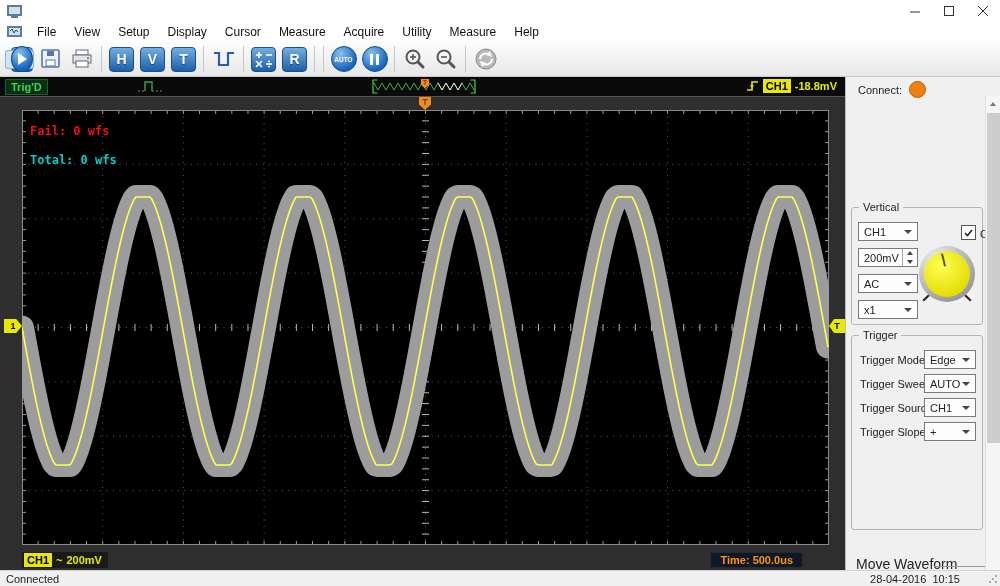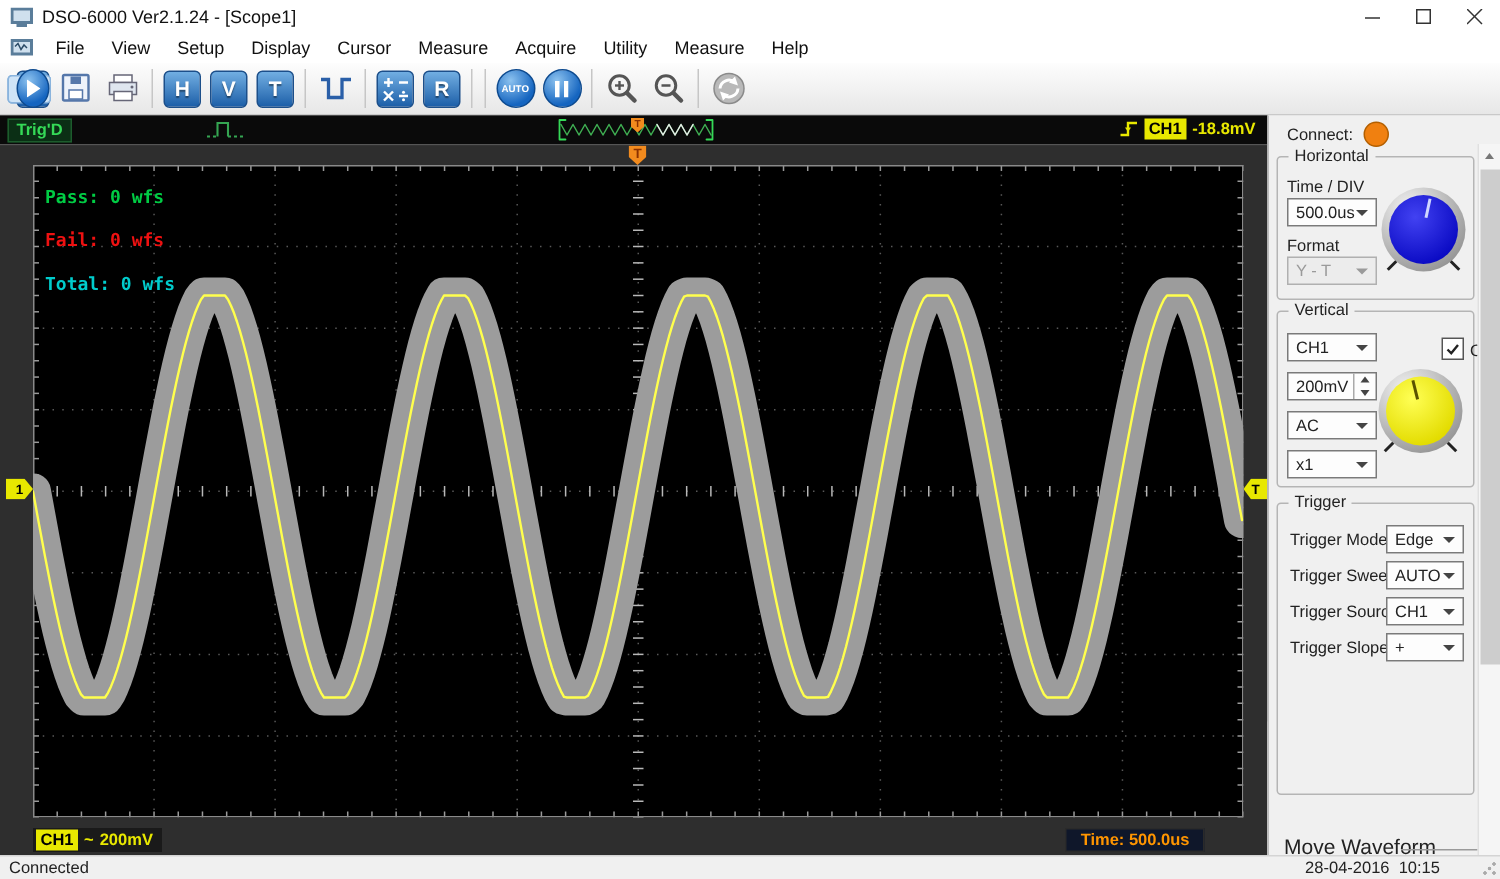--- a/index.html
+++ b/index.html
@@ -115,21 +115,20 @@
 </style>
 </head>
 <body>
 
 <div class="titlebar">
   <svg class="appicon" width="15" height="13">
     <rect x="0" y="0" width="15" height="11" fill="#5a7d9a"></rect>
     <rect x="2" y="2" width="11" height="7" fill="#cfe0ee"></rect>
     <rect x="4" y="11" width="7" height="2" fill="#5a7d9a"></rect>
   </svg>
-  <span>DSO-6000 Ver2.1.24 - [Scope1]</span>
   <div class="winctrls">
     <div class="wc">
       <svg width="11" height="11">
           <line x1="0" y1="6" x2="10" y2="6" stroke="#333" stroke-width="1"></line>
         </svg>
     </div>
     <div class="wc">
       <svg width="11" height="11">
           <rect x="0.5" y="0.5" width="9" height="9" fill="none" stroke="#333"></rect>
         </svg>
@@ -603,21 +602,20 @@
           <line x1="806.9999999999994" y1="214" x2="806.9999999999994" y2="221" stroke="#b8b8b8" stroke-width="1"></line>
           <line x1="806.9999999999994" y1="0" x2="806.9999999999994" y2="4" stroke="#9a9a9a" stroke-width="1"></line>
           <line x1="806.9999999999994" y1="431" x2="806.9999999999994" y2="435" stroke="#9a9a9a" stroke-width="1"></line>
           <rect x="0.5" y="0.5" width="806" height="434" fill="none" stroke="#8a8a8a"></rect>
         </svg>
       <svg id="wavesvg" width="807" height="435">
           <polyline points="0,217.6 2,228.5 4,239.4 6,250.2 8,260.9 10,271.2 12,281.3 14,291.0 16,300.3 18,309.1 20,317.3 22,324.9 24,332.0 26,338.3 28,343.9 30,348.8 32,352.9 34,355.0 36,355.0 38,355.0 40,355.0 42,355.0 44,355.0 46,355.0 48,355.0 50,351.9 52,347.6 54,342.6 56,336.8 58,330.3 60,323.1 62,315.3 64,306.9 66,298.0 68,288.6 70,278.8 72,268.7 74,258.2 76,247.6 78,236.7 80,225.8 82,214.8 84,203.9 86,193.1 88,182.5 90,172.0 92,161.9 94,152.2 96,142.9 98,134.0 100,125.7 102,118.0 104,110.9 106,104.5 108,98.7 110,93.8 112,89.6 114,87.0 116,87.0 118,87.0 120,87.0 122,87.0 124,87.0 126,87.0 128,87.0 130,89.6 132,93.8 134,98.7 136,104.5 138,110.9 140,118.0 142,125.7 144,134.0 146,142.9 148,152.2 150,161.9 152,172.0 154,182.5 156,193.1 158,203.9 160,214.8 162,225.8 164,236.7 166,247.6 168,258.2 170,268.7 172,278.8 174,288.6 176,298.0 178,306.9 180,315.3 182,323.1 184,330.3 186,336.8 188,342.6 190,347.6 192,351.9 194,355.0 196,355.0 198,355.0 200,355.0 202,355.0 204,355.0 206,355.0 208,355.0 210,352.9 212,348.8 214,343.9 216,338.3 218,332.0 220,324.9 222,317.3 224,309.1 226,300.3 228,291.0 230,281.3 232,271.2 234,260.9 236,250.2 238,239.4 240,228.5 242,217.6 244,206.6 246,195.8 248,185.1 250,174.6 252,164.4 254,154.6 256,145.2 258,136.2 260,127.7 262,119.8 264,112.6 266,106.0 268,100.1 270,94.9 272,90.6 274,87.0 276,87.0 278,87.0 280,87.0 282,87.0 284,87.0 286,87.0 288,87.0 290,88.7 292,92.7 294,97.4 296,103.0 298,109.2 300,116.1 302,123.7 304,131.9 306,140.6 308,149.8 310,159.5 312,169.5 314,179.8 316,190.4 318,201.2 320,212.1 322,223.1 324,234.0 326,244.9 328,255.6 330,266.1 332,276.3 334,286.2 336,295.7 338,304.7 340,313.2 342,321.2 344,328.5 346,335.2 348,341.2 350,346.4 352,350.9 354,354.6 356,355.0 358,355.0 360,355.0 362,355.0 364,355.0 366,355.0 368,355.0 370,353.8 372,349.9 374,345.2 376,339.8 378,333.6 380,326.8 382,319.3 384,311.2 386,302.5 388,293.4 390,283.8 392,273.8 394,263.5 396,252.9 398,242.2 400,231.3 402,220.3 404,209.4 406,198.5 408,187.8 410,177.2 412,166.9 414,157.0 416,147.5 418,138.4 420,129.8 422,121.8 424,114.3 426,107.6 428,101.5 430,96.2 432,91.6 434,87.8 436,87.0 438,87.0 440,87.0 442,87.0 444,87.0 446,87.0 448,87.0 450,87.8 452,91.6 454,96.2 456,101.5 458,107.6 460,114.3 462,121.8 464,129.8 466,138.4 468,147.5 470,157.0 472,166.9 474,177.2 476,187.8 478,198.5 480,209.4 482,220.3 484,231.3 486,242.2 488,252.9 490,263.5 492,273.8 494,283.8 496,293.4 498,302.5 500,311.2 502,319.3 504,326.8 506,333.6 508,339.8 510,345.2 512,349.9 514,353.8 516,355.0 518,355.0 520,355.0 522,355.0 524,355.0 526,355.0 528,355.0 530,354.6 532,350.9 534,346.4 536,341.2 538,335.2 540,328.5 542,321.2 544,313.2 546,304.7 548,295.7 550,286.2 552,276.3 554,266.1 556,255.6 558,244.9 560,234.0 562,223.1 564,212.1 566,201.2 568,190.4 570,179.8 572,169.5 574,159.5 576,149.8 578,140.6 580,131.9 582,123.7 584,116.1 586,109.2 588,103.0 590,97.4 592,92.7 594,88.7 596,87.0 598,87.0 600,87.0 602,87.0 604,87.0 606,87.0 608,87.0 610,87.0 612,90.6 614,94.9 616,100.1 618,106.0 620,112.6 622,119.8 624,127.7 626,136.2 628,145.2 630,154.6 632,164.4 634,174.6 636,185.1 638,195.8 640,206.6 642,217.6 644,228.5 646,239.4 648,250.2 650,260.9 652,271.2 654,281.3 656,291.0 658,300.3 660,309.1 662,317.3 664,324.9 666,332.0 668,338.3 670,343.9 672,348.8 674,352.9 676,355.0 678,355.0 680,355.0 682,355.0 684,355.0 686,355.0 688,355.0 690,355.0 692,351.9 694,347.6 696,342.6 698,336.8 700,330.3 702,323.1 704,315.3 706,306.9 708,298.0 710,288.6 712,278.8 714,268.7 716,258.2 718,247.6 720,236.7 722,225.8 724,214.8 726,203.9 728,193.1 730,182.5 732,172.0 734,161.9 736,152.2 738,142.9 740,134.0 742,125.7 744,118.0 746,110.9 748,104.5 750,98.7 752,93.8 754,89.6 756,87.0 758,87.0 760,87.0 762,87.0 764,87.0 766,87.0 768,87.0 770,87.0 772,89.6 774,93.8 776,98.7 778,104.5 780,110.9 782,118.0 784,125.7 786,134.0 788,142.9 790,152.2 792,161.9 794,172.0 796,182.5 798,193.1 800,203.9 802,214.8 804,225.8 806,236.7" fill="none" stroke="#9c9c9c" stroke-width="24" stroke-linejoin="round" stroke-linecap="round"></polyline>
           <polyline points="0,217.6 2,228.5 4,239.4 6,250.2 8,260.9 10,271.2 12,281.3 14,291.0 16,300.3 18,309.1 20,317.3 22,324.9 24,332.0 26,338.3 28,343.9 30,348.8 32,352.9 34,355.0 36,355.0 38,355.0 40,355.0 42,355.0 44,355.0 46,355.0 48,355.0 50,351.9 52,347.6 54,342.6 56,336.8 58,330.3 60,323.1 62,315.3 64,306.9 66,298.0 68,288.6 70,278.8 72,268.7 74,258.2 76,247.6 78,236.7 80,225.8 82,214.8 84,203.9 86,193.1 88,182.5 90,172.0 92,161.9 94,152.2 96,142.9 98,134.0 100,125.7 102,118.0 104,110.9 106,104.5 108,98.7 110,93.8 112,89.6 114,87.0 116,87.0 118,87.0 120,87.0 122,87.0 124,87.0 126,87.0 128,87.0 130,89.6 132,93.8 134,98.7 136,104.5 138,110.9 140,118.0 142,125.7 144,134.0 146,142.9 148,152.2 150,161.9 152,172.0 154,182.5 156,193.1 158,203.9 160,214.8 162,225.8 164,236.7 166,247.6 168,258.2 170,268.7 172,278.8 174,288.6 176,298.0 178,306.9 180,315.3 182,323.1 184,330.3 186,336.8 188,342.6 190,347.6 192,351.9 194,355.0 196,355.0 198,355.0 200,355.0 202,355.0 204,355.0 206,355.0 208,355.0 210,352.9 212,348.8 214,343.9 216,338.3 218,332.0 220,324.9 222,317.3 224,309.1 226,300.3 228,291.0 230,281.3 232,271.2 234,260.9 236,250.2 238,239.4 240,228.5 242,217.6 244,206.6 246,195.8 248,185.1 250,174.6 252,164.4 254,154.6 256,145.2 258,136.2 260,127.7 262,119.8 264,112.6 266,106.0 268,100.1 270,94.9 272,90.6 274,87.0 276,87.0 278,87.0 280,87.0 282,87.0 284,87.0 286,87.0 288,87.0 290,88.7 292,92.7 294,97.4 296,103.0 298,109.2 300,116.1 302,123.7 304,131.9 306,140.6 308,149.8 310,159.5 312,169.5 314,179.8 316,190.4 318,201.2 320,212.1 322,223.1 324,234.0 326,244.9 328,255.6 330,266.1 332,276.3 334,286.2 336,295.7 338,304.7 340,313.2 342,321.2 344,328.5 346,335.2 348,341.2 350,346.4 352,350.9 354,354.6 356,355.0 358,355.0 360,355.0 362,355.0 364,355.0 366,355.0 368,355.0 370,353.8 372,349.9 374,345.2 376,339.8 378,333.6 380,326.8 382,319.3 384,311.2 386,302.5 388,293.4 390,283.8 392,273.8 394,263.5 396,252.9 398,242.2 400,231.3 402,220.3 404,209.4 406,198.5 408,187.8 410,177.2 412,166.9 414,157.0 416,147.5 418,138.4 420,129.8 422,121.8 424,114.3 426,107.6 428,101.5 430,96.2 432,91.6 434,87.8 436,87.0 438,87.0 440,87.0 442,87.0 444,87.0 446,87.0 448,87.0 450,87.8 452,91.6 454,96.2 456,101.5 458,107.6 460,114.3 462,121.8 464,129.8 466,138.4 468,147.5 470,157.0 472,166.9 474,177.2 476,187.8 478,198.5 480,209.4 482,220.3 484,231.3 486,242.2 488,252.9 490,263.5 492,273.8 494,283.8 496,293.4 498,302.5 500,311.2 502,319.3 504,326.8 506,333.6 508,339.8 510,345.2 512,349.9 514,353.8 516,355.0 518,355.0 520,355.0 522,355.0 524,355.0 526,355.0 528,355.0 530,354.6 532,350.9 534,346.4 536,341.2 538,335.2 540,328.5 542,321.2 544,313.2 546,304.7 548,295.7 550,286.2 552,276.3 554,266.1 556,255.6 558,244.9 560,234.0 562,223.1 564,212.1 566,201.2 568,190.4 570,179.8 572,169.5 574,159.5 576,149.8 578,140.6 580,131.9 582,123.7 584,116.1 586,109.2 588,103.0 590,97.4 592,92.7 594,88.7 596,87.0 598,87.0 600,87.0 602,87.0 604,87.0 606,87.0 608,87.0 610,87.0 612,90.6 614,94.9 616,100.1 618,106.0 620,112.6 622,119.8 624,127.7 626,136.2 628,145.2 630,154.6 632,164.4 634,174.6 636,185.1 638,195.8 640,206.6 642,217.6 644,228.5 646,239.4 648,250.2 650,260.9 652,271.2 654,281.3 656,291.0 658,300.3 660,309.1 662,317.3 664,324.9 666,332.0 668,338.3 670,343.9 672,348.8 674,352.9 676,355.0 678,355.0 680,355.0 682,355.0 684,355.0 686,355.0 688,355.0 690,355.0 692,351.9 694,347.6 696,342.6 698,336.8 700,330.3 702,323.1 704,315.3 706,306.9 708,298.0 710,288.6 712,278.8 714,268.7 716,258.2 718,247.6 720,236.7 722,225.8 724,214.8 726,203.9 728,193.1 730,182.5 732,172.0 734,161.9 736,152.2 738,142.9 740,134.0 742,125.7 744,118.0 746,110.9 748,104.5 750,98.7 752,93.8 754,89.6 756,87.0 758,87.0 760,87.0 762,87.0 764,87.0 766,87.0 768,87.0 770,87.0 772,89.6 774,93.8 776,98.7 778,104.5 780,110.9 782,118.0 784,125.7 786,134.0 788,142.9 790,152.2 792,161.9 794,172.0 796,182.5 798,193.1 800,203.9 802,214.8 804,225.8 806,236.7" fill="none" stroke="#ffff4d" stroke-width="1.6" stroke-linejoin="round" stroke-linecap="round"></polyline>
         </svg>
       <div class="passfail">
-        <div style="color:#00cc44;">Pass: 0 wfs</div>
         <div style="color:#ee1111;">Fail: 0 wfs</div>
         <div style="color:#00cccc;">Total: 0 wfs</div>
       </div>
     </div>
     <div class="tmark" style="left:419px;top:0;">T</div>
     <div class="lmark">1</div>
     <div class="rmark">T</div>
     <div class="chlabel">
       <span class="badge">CH1</span>
       <span class="yel">~</span>
@@ -626,39 +624,20 @@
     <div class="timelabel">Time: 500.0us</div>
   </div>
 </div>
 
 <div class="panel">
   <div class="connectrow">
     <span>Connect:</span>
     <div class="connectbtn"></div>
   </div>
 
-  <div class="group" style="left:5px;top:27px;width:130px;height:94px;">
-    <div class="gtitle">Horizontal</div>
-    <div class="fldlabel" style="left:6px;top:14px;">Time / DIV</div>
-    <div class="sel" style="left:6px;top:27px;width:60px;">
-      <span>500.0us</span>
-      <span class="chev"></span>
-    </div>
-    <div class="fldlabel" style="left:6px;top:53px;">Format</div>
-    <div class="sel disabled" style="left:6px;top:66px;width:60px;">
-      <span>Y - T</span>
-      <span class="chev"></span>
-    </div>
-    <div class="knobring knob-blue" style="left:69px;top:20px;">
-      <div class="knobface"></div>
-      <div class="pointer"></div>
-      <div class="ktick l"></div>
-      <div class="ktick r"></div>
-    </div>
-  </div>
 
   <div class="group" style="left:5px;top:130px;width:130px;height:116px;">
     <div class="gtitle">Vertical</div>
     <div class="sel" style="left:6px;top:14px;width:60px;">
       <span>CH1</span>
       <span class="chev"></span>
     </div>
     <div class="abs" style="left:74px;top:17px;display:flex;align-items:flex-end;gap:4px;padding-left:35px;">
       <span class="checkbox">
         <svg width="9" height="8">

